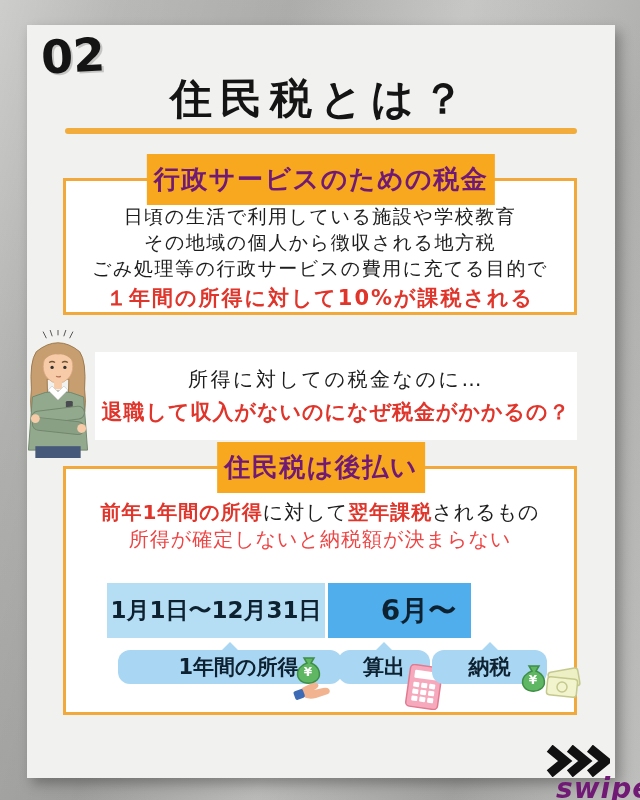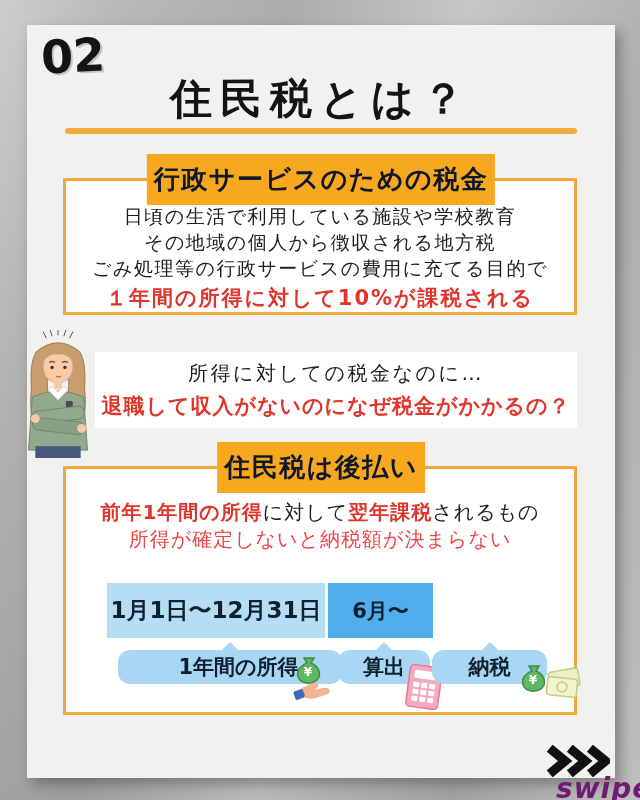--- a/index.html
+++ b/index.html
@@ -24,49 +24,49 @@
   .title{
     position:absolute;left:0;right:0;top:46px;text-align:center;
     font-size:42px;font-weight:bold;letter-spacing:8px;color:#141414;white-space:nowrap;
   }
   .title-underline{
     position:absolute;left:38px;width:512px;top:103px;height:6px;
     background:#F2AC3C;border-radius:3px;
   }
   .badge{
     position:absolute;left:50%;transform:translateX(-50%);
-    background:#F8A81E;color:#0f172a;font-weight:bold;font-size:26px;
+    background:#F8A81E;color:#701a75;font-weight:bold;font-size:26px;
     letter-spacing:1.5px;padding:8px 7px;z-index:3;white-space:nowrap;
   }
   .badge1{top:129px;}
   .badge2{top:417px;}
   .info-box{
     position:absolute;left:36px;width:508px;background:#ffffff;
     border:3px solid #F2A93B;z-index:2;text-align:center;
   }
   .box1{top:153px;height:131px;padding-top:0;}
   .box1 .lines{margin-top:22px;}
   .line{font-size:19px;line-height:26px;letter-spacing:1.5px;color:#1d1d1d;font-weight:500;}
   .red{color:#E0352B;}
   .highlight{font-size:21px;line-height:28px;font-weight:bold;letter-spacing:2px;margin-top:3px;}
   .speech{
-    position:absolute;left:68px;top:327px;width:482px;height:76px;background:#ffffff;
+    position:absolute;left:68px;top:327px;width:482px;height:88px;background:#ffffff;
     display:flex;flex-direction:column;justify-content:center;gap:5px;text-align:center;z-index:2;
   }
   .q1{font-size:20px;letter-spacing:2.5px;color:#1d1d1d;}
   .q2{font-size:21px;font-weight:bold;letter-spacing:1px;}
   .box2{top:441px;height:243px;}
   .box2 .line1{margin-top:30px;font-size:20px;line-height:27px;letter-spacing:1px;font-weight:500;color:#1d1d1d;}
   .box2 .line2{font-size:20px;line-height:27px;letter-spacing:1px;font-weight:500;color:#ef4444;}
   .bars{position:absolute;left:41px;top:114px;display:flex;gap:3px;}
   .bar{height:55px;display:flex;align-items:center;justify-content:center;
        font-weight:bold;color:#0e2130;white-space:nowrap;}
   .bar1{width:218px;font-size:23px;}
   .bar2{width:104px;font-size:23px;}
-  .bar3{width:105px;font-size:21px;}
+  .bar3{width:105px;font-size:28px;padding-left:38px;}
   .pill{
     position:absolute;height:34px;background:#A9D6F3;border-radius:12px;
     display:flex;align-items:center;justify-content:center;
     font-size:21px;font-weight:bold;color:#0e2130;white-space:nowrap;
   }
   .pill::before{
     content:"";position:absolute;top:-8px;left:50%;margin-left:-9px;
     border-left:9px solid transparent;border-right:9px solid transparent;
     border-bottom:9px solid #A9D6F3;
   }

